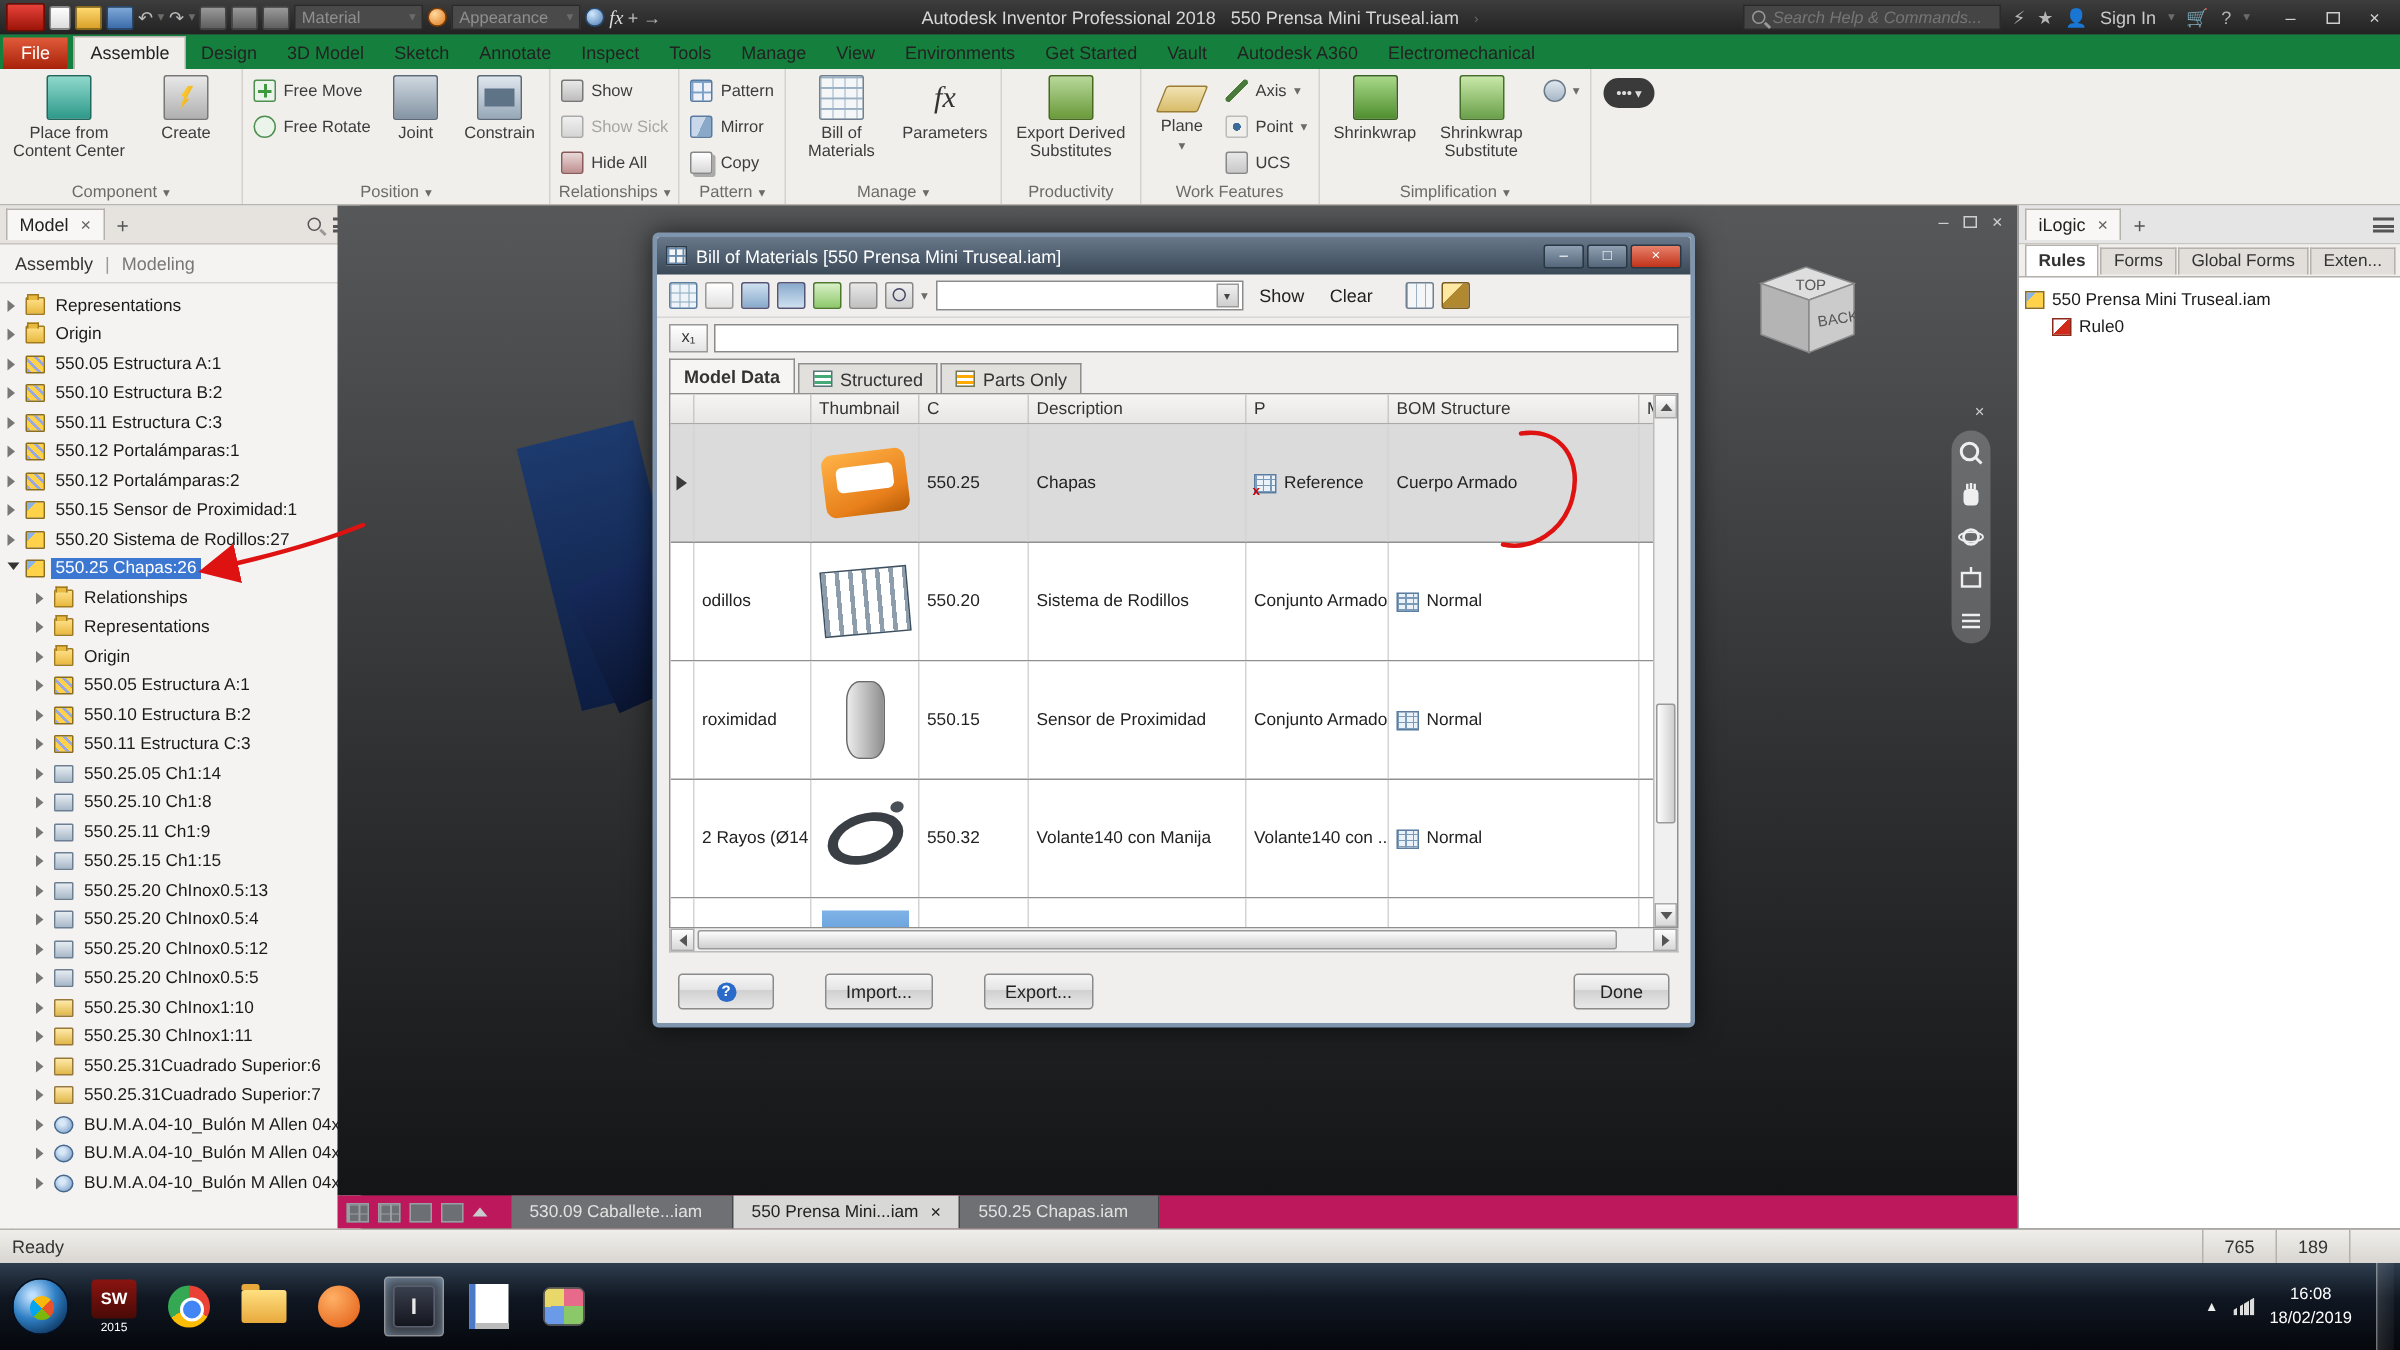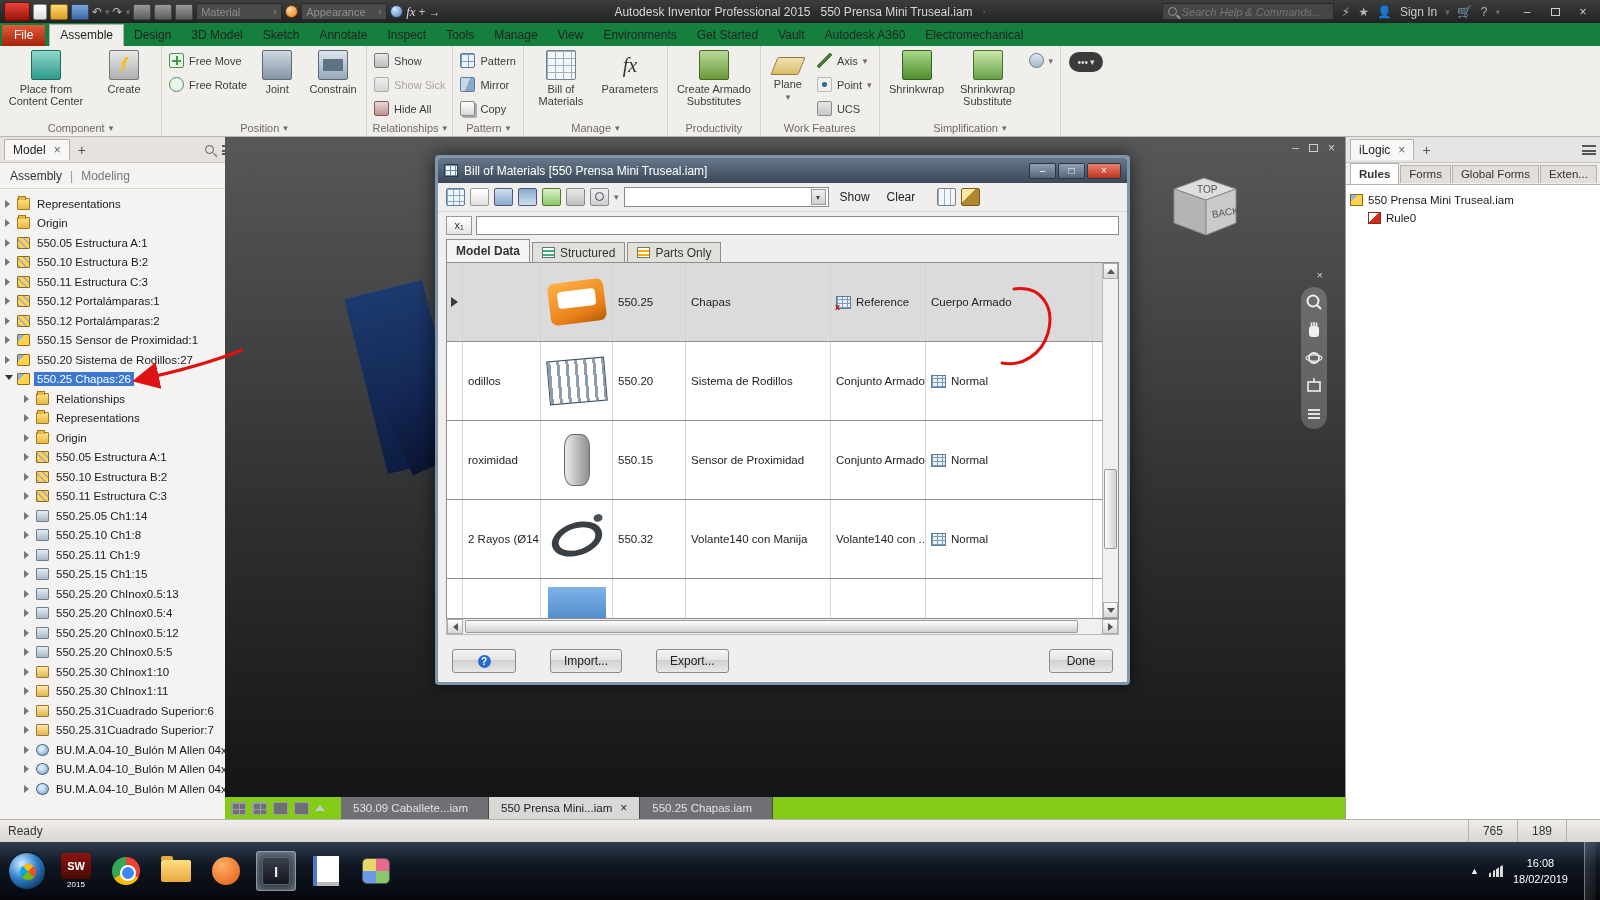--- a/index.html
+++ b/index.html
@@ -208,21 +208,21 @@
   .il-tab { height:18px; padding:0 8px; font-size:11.5px; display:flex; align-items:center; background:#e2dfdb; border:1px solid #b5b2ae; border-bottom:none; color:#333; }
   .il-tab[data-active="true"] { background:#fff; height:21px; font-weight:bold; }
   .il-body { flex:1; padding:6px 4px; }
   .il-item { display:flex; align-items:center; gap:5px; height:18px; font-size:11.5px; color:#1a1a1a; }
   .il-item[data-icon="rule"] { padding-left:18px; }
   .il-ic { width:13px; height:12px; flex:0 0 auto; }
   .il-ic[data-icon="asm"] { background:linear-gradient(135deg,#8ab4e8 0 30%,#ffd24a 30%); border:1px solid #8a6d1d; }
   .il-ic[data-icon="rule"] { background:linear-gradient(135deg,#fff 45%,#d02a1a 45%); border:1px solid #8a2a1a; }
 
   
-  .doctabs { position:absolute; left:225px; top:797px; width:1120px; height:22px; background:#84cc16; display:flex; align-items:center; padding:0 6px; gap:6px; }
+  .doctabs { position:absolute; left:225px; top:797px; width:1120px; height:22px; background:#be185d; display:flex; align-items:center; padding:0 6px; gap:6px; }
   .dt-ic { width:15px; height:13px; border:1px solid #9a9da2; background:#6c6f74; }
   .dt-ic.grid { background-image:linear-gradient(#9a9da2 1px,transparent 1px),linear-gradient(90deg,#9a9da2 1px,transparent 1px); background-size:7px 6px; }
   .dt-up { border-bottom:6px solid #c8cacd; border-left:5px solid transparent; border-right:5px solid transparent; }
   .dtab2 { height:22px; display:flex; align-items:center; gap:8px; padding:0 12px; font-size:11.5px; background:#6e7074; color:#e2e2e2; border-right:1px solid #47484b; }
   .dtab2[data-active="true"] { background:#d8d8d6; color:#222; }
   .dtab2 .x { font-size:12px; }
 
   
   .statusbar { position:absolute; left:0; right:0; top:819px; height:23px; background:linear-gradient(#f0eeea,#d9d6d1); border-top:1px solid #b5b2ae; display:flex; align-items:center; font-size:12px; color:#333; }
   .status-left { padding-left:8px; }
@@ -280,21 +280,21 @@
     <span class="qat-combo">
         <span>Appearance</span>
         <span class="dd">▾</span>
       </span>
     <span class="orb orb2"></span>
     <span class="qfx">fx</span>
     <span class="ic-arrow">+</span>
     <span class="ic-arrow">→</span>
 
     <div class="title-center">
-      <span>Autodesk Inventor Professional 2015</span>
+      <span>Autodesk Inventor Professional 2018</span>
       <span>550 Prensa Mini Truseal.iam</span>
       <span class="dd">›</span>
     </div>
 
     <div class="tb-right">
       <span class="search-box">
         <span class="lens"></span>
         <input placeholder="Search Help &amp; Commands..." style="">
       </span>
       <span class="tb-ic">⚡</span>
@@ -453,21 +453,21 @@
       <div class="rlabel">
           <span>Manage</span>
           <span class="dd">▾</span>
         </div>
     </div>
 
     <div class="rpanel">
       <div class="rpc">
         <div class="rbig wide">
             <span class="ic32 ic-derived"></span>
-            <span>Create Armado Substitutes</span>
+            <span>Export Derived Substitutes</span>
           </div>
       </div>
       <div class="rlabel">
           <span>Productivity</span>
         </div>
     </div>
 
     <div class="rpanel">
       <div class="rpc">
         <div class="rbig" style="width:46px">
@@ -835,20 +835,30 @@
         </span>
 
         <span class="dtab">
           <span class="dtab-ic" data-icon="parts-only"></span>
           <span>Parts Only</span>
         </span>
       </div>
 
     <div class="table-zone">
       <div class="table-main">
+        <div class="bhead bgrid">
+          <div class="bc c-exp"></div>
+          <div class="bc"></div>
+          <div class="bc">Thumbnail</div>
+          <div class="bc">C</div>
+          <div class="bc">Description</div>
+          <div class="bc">P</div>
+          <div class="bc">BOM Structure</div>
+          <div class="bc">M</div>
+        </div>
         <div class="brows">
 
             <div class="brow bgrid" data-selected="true">
               <div class="bc c-exp"></div>
               <div class="bc"></div>
               <div class="bc c-thumb">
                 <div class="thumb" data-thumb="orange-profile"></div>
               </div>
               <div class="bc">550.25</div>
               <div class="bc">Chapas</div>

